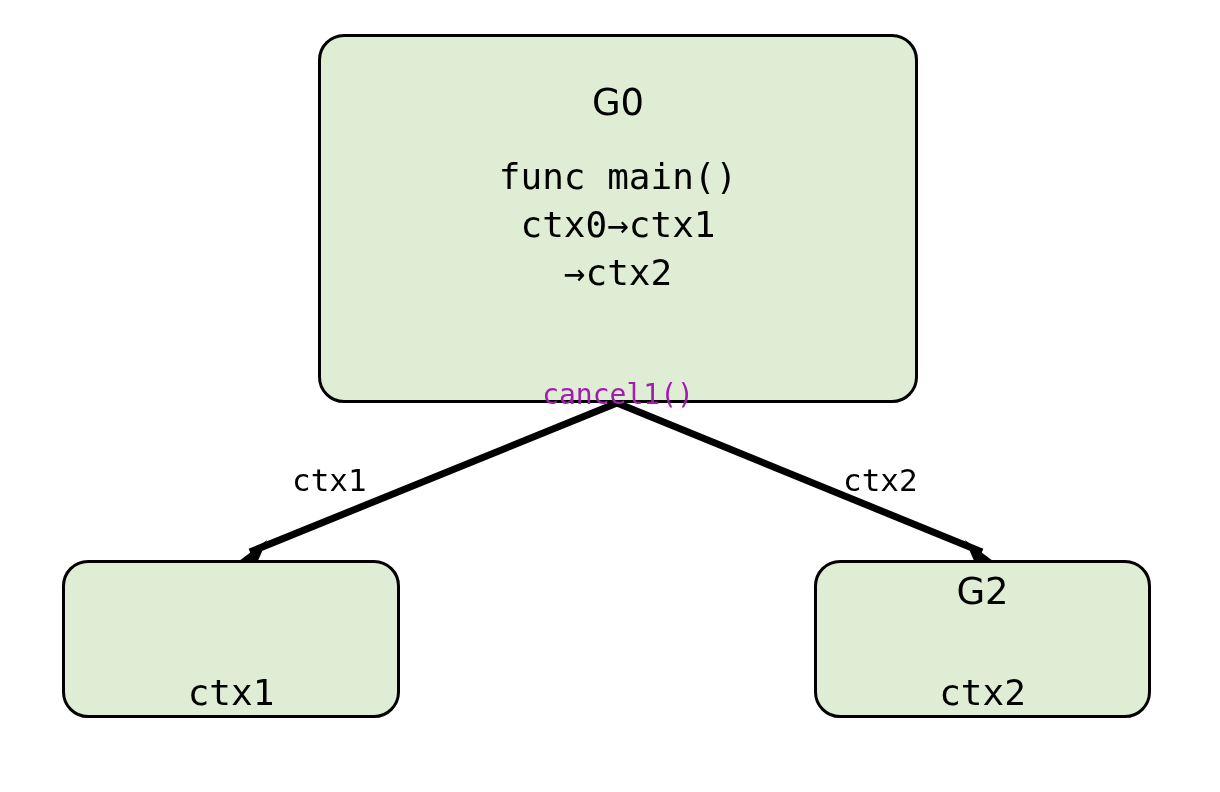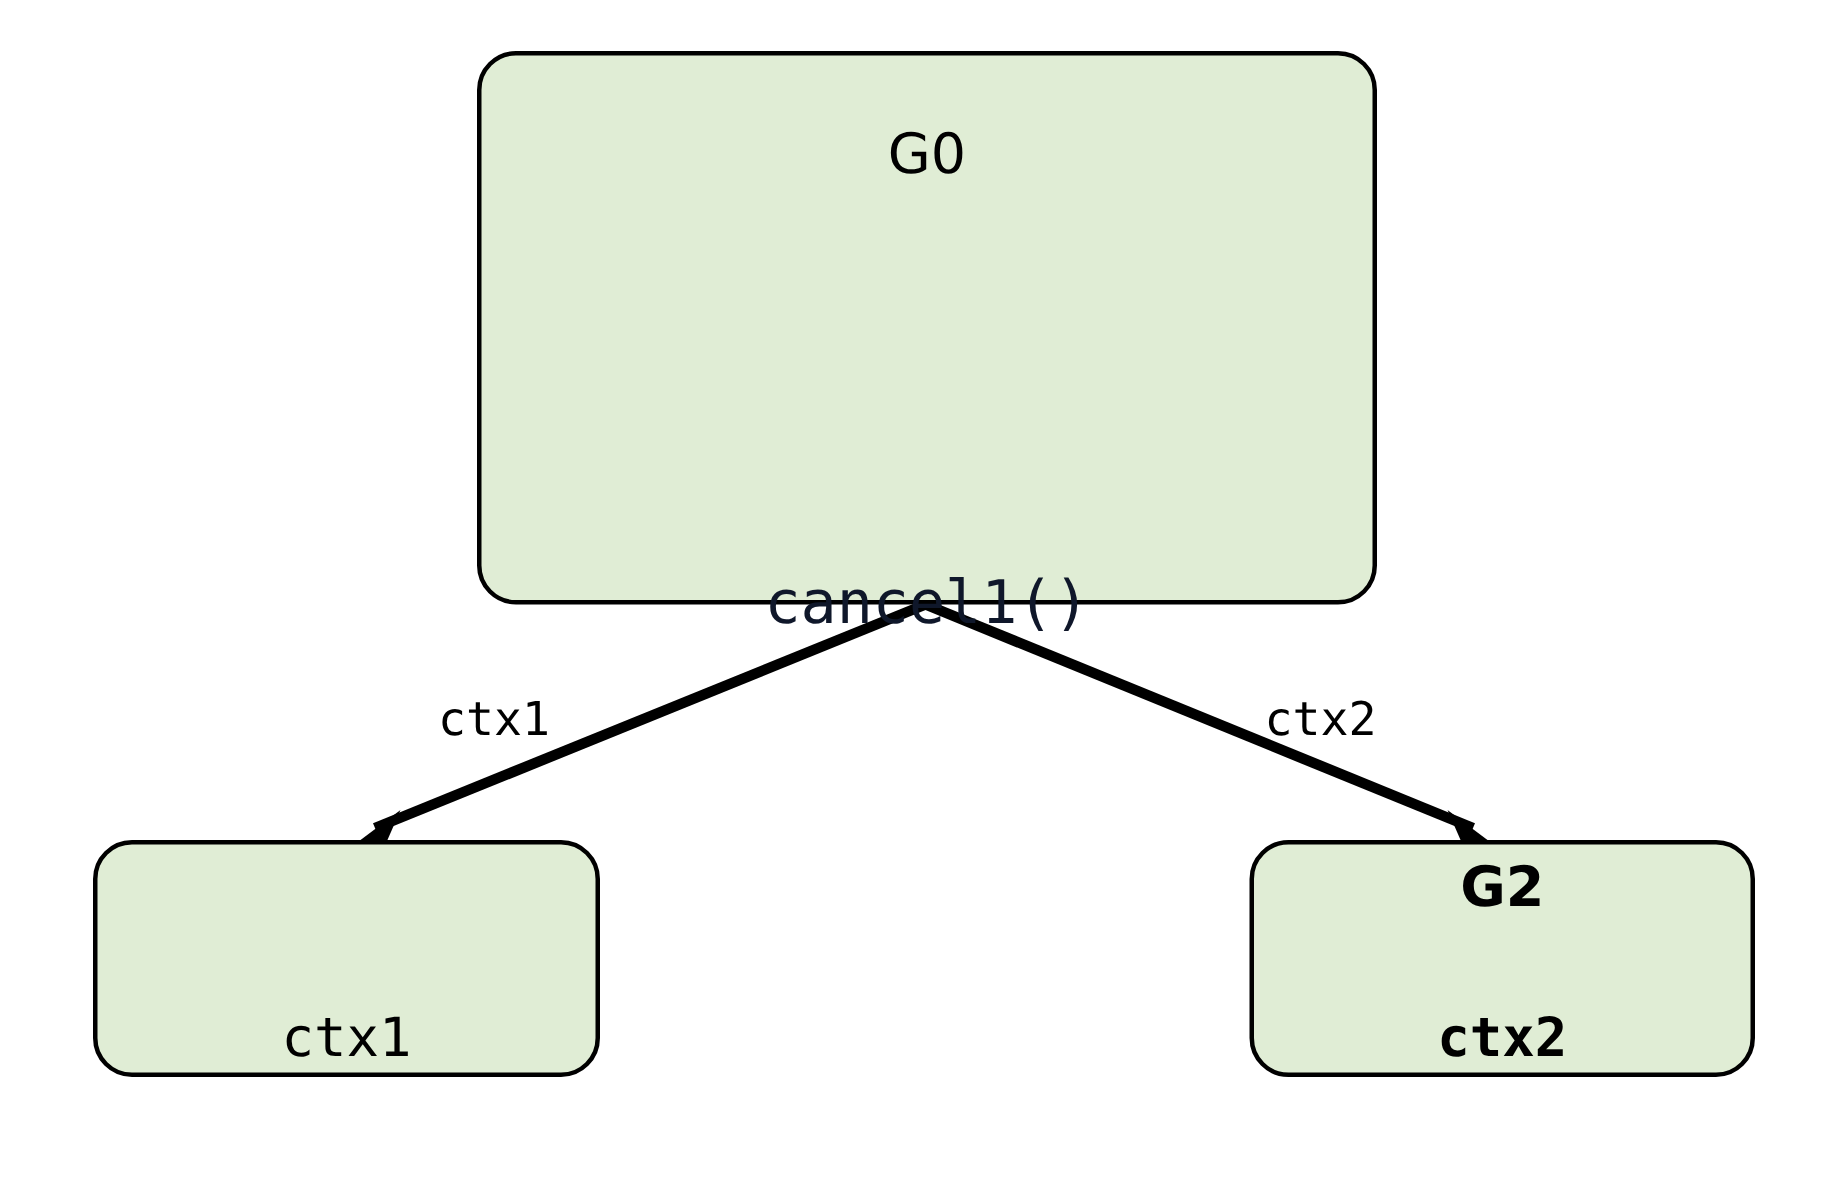--- a/index.html
+++ b/index.html
@@ -61,36 +61,35 @@
   #node-g0 .node-title {
     top: 44px;
     font-size: 37px;
   }
   #node-g0 .node-body.code {
     top: 116px;
     font-size: 36px;
   }
   #node-g0 .node-body.cancel {
     top: 339px;
-    font-size: 40px;
-    color: #0f172a;
+    font-size: 28px;
+    color: #a21caf;
   }
   
   #node-g1 {
     left: 62px;
     top: 560px;
     width: 338px;
     height: 158px;
   }
   #node-g2 {
-    left: 833px;
+    left: 814px;
     top: 560px;
     width: 337px;
     height: 158px;
-    font-weight: bold;
   }
   #node-g1 .node-title,
   #node-g2 .node-title {
     top: 7px;
     font-size: 37px;
   }
   #node-g1 .node-body,
   #node-g2 .node-body {
     top: 106px;
     font-size: 36px;
@@ -117,20 +116,23 @@
       <polygon points="239,561 267,540 257,563" fill="#000000"></polygon>
     </g>
     <g>
       <line x1="617" y1="403" x2="982" y2="552" stroke="#000000" stroke-width="7" stroke-linecap="butt"></line>
       <polygon points="993,561 965,540 975,563" fill="#000000"></polygon>
     </g>
   </svg>
 
   <div class="node" id="node-g0">
     <div class="node-title">G0</div>
+    <div class="node-body code">func main()
+ctx0→ctx1
+→ctx2</div>
     <div class="node-body cancel">cancel1()</div>
   </div>
 
   <div class="node" id="node-g1">
     <div class="node-body">ctx1</div>
   </div>
 
   <div class="node" id="node-g2">
     <div class="node-title">G2</div>
     <div class="node-body">ctx2</div>

